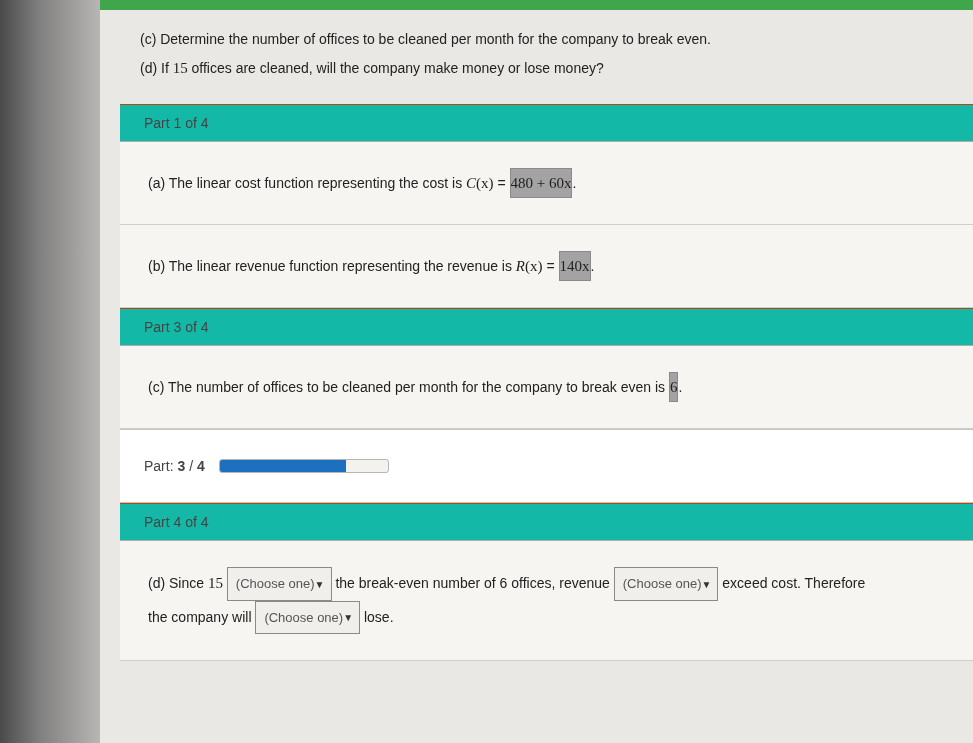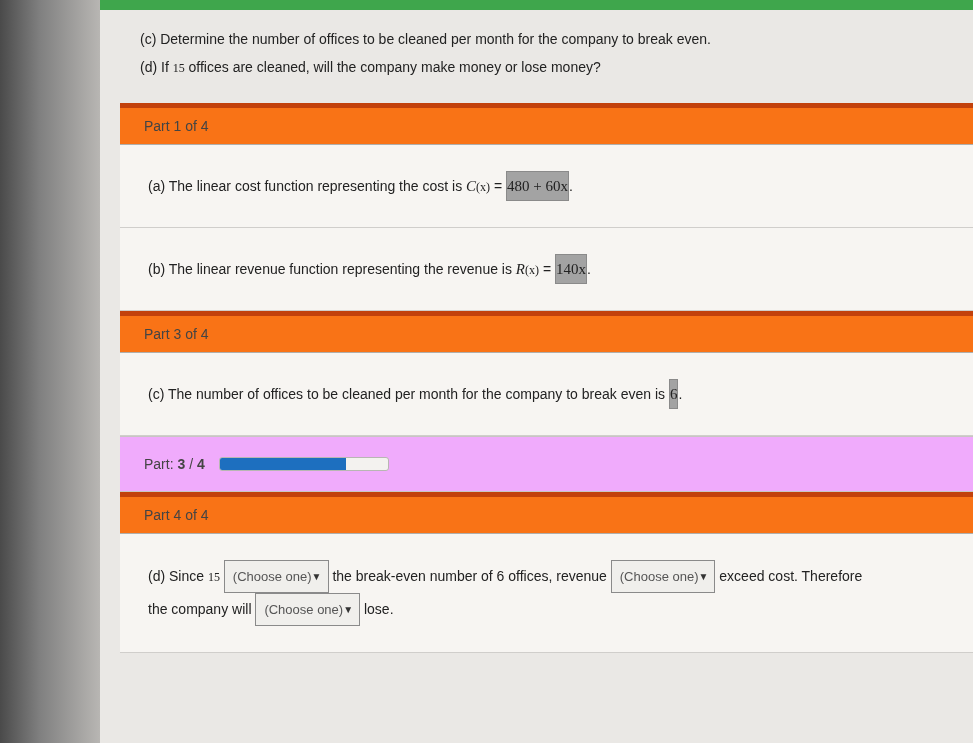--- a/index.html
+++ b/index.html
@@ -35,22 +35,22 @@
     padding: 12px 28px 18px 40px;
     background: #eae8e5;
     line-height: 1.6;
     color: #222;
   }
   .prompt-area p { margin: 6px 0; }
   .section {
     margin: 0 0 0 0;
   }
   .part-header {
-    background: #f97316;
-    border-top: 5px solid #c2410c;
+    background: #14b8a6;
+    border-top: 1px solid #c2410c;
     border-bottom: 1px solid #b0aeab;
     padding: 10px 24px;
     font-size: 14px;
     color: #444;
     margin-left: 20px;
   }
   .part-body {
     background: #f7f5f2;
     padding: 26px 28px;
     margin-left: 20px;
@@ -66,22 +66,22 @@
     font-family: "Times New Roman", serif;
     font-size: 15px;
     vertical-align: baseline;
   }
   .mathserif {
     font-family: "Times New Roman", serif;
     font-style: italic;
     font-size: 15px;
   }
   .progress-row {
-    background: #f0abfc;
-    padding: 19px 24px;
+    background: #ffffff;
+    padding: 28px 24px;
     margin-left: 20px;
     border-top: 1px solid #c8c6c3;
     border-bottom: 1px solid #c8c6c3;
     display: flex;
     align-items: center;
     gap: 14px;
     font-size: 14px;
     color: #444;
   }
   .progress-label b { font-weight: bold; }
@@ -106,21 +106,21 @@
     background: #f0efec;
     padding: 2px 6px 2px 8px;
     font-size: 13px;
     color: #555;
     cursor: pointer;
   }
   .dropdown .caret {
     font-size: 10px;
     color: #333;
   }
-  .serif15 { font-family:"Times New Roman", serif; font-size:12px; }
+  .serif15 { font-family:"Times New Roman", serif; font-size:15px; }
 </style>
 </head>
 <body>
 
 <div class="dark-strip"></div>
 
 <div class="top-green"></div>
 
 <div class="page">
 

